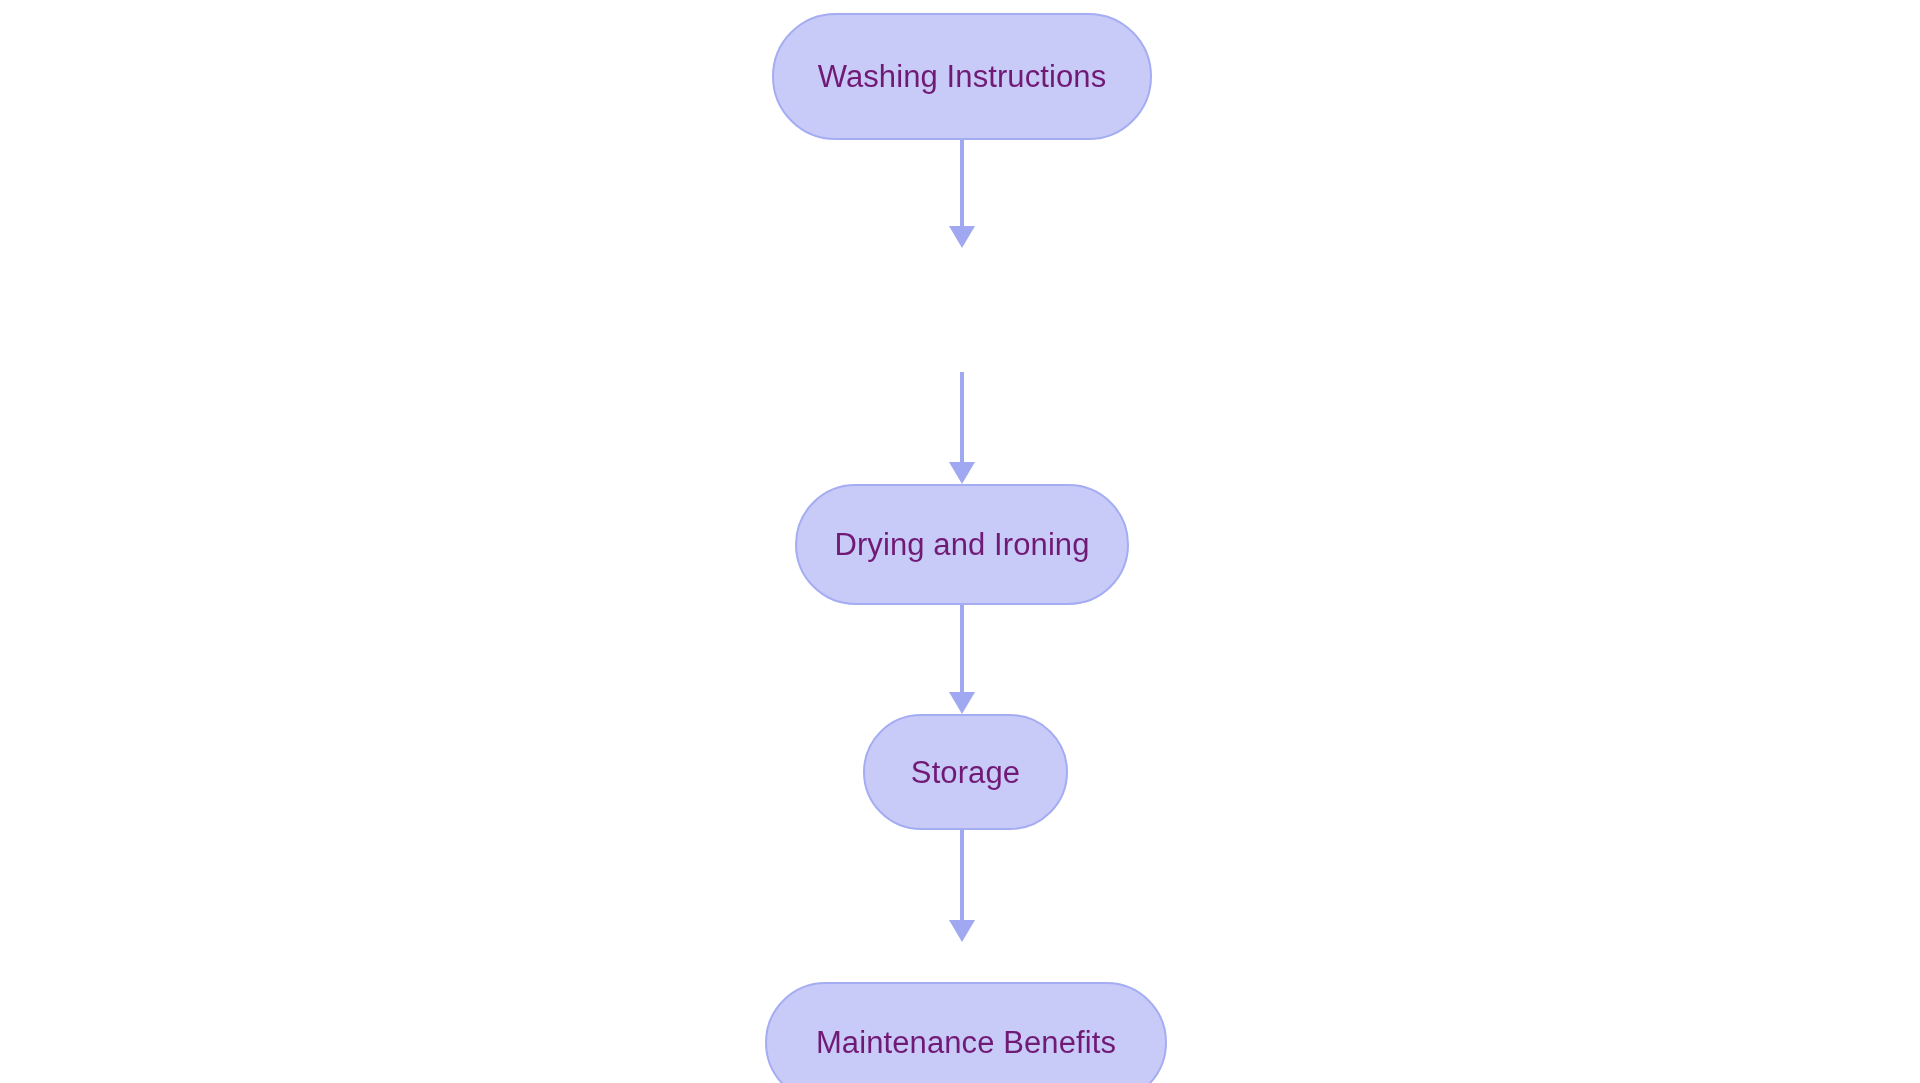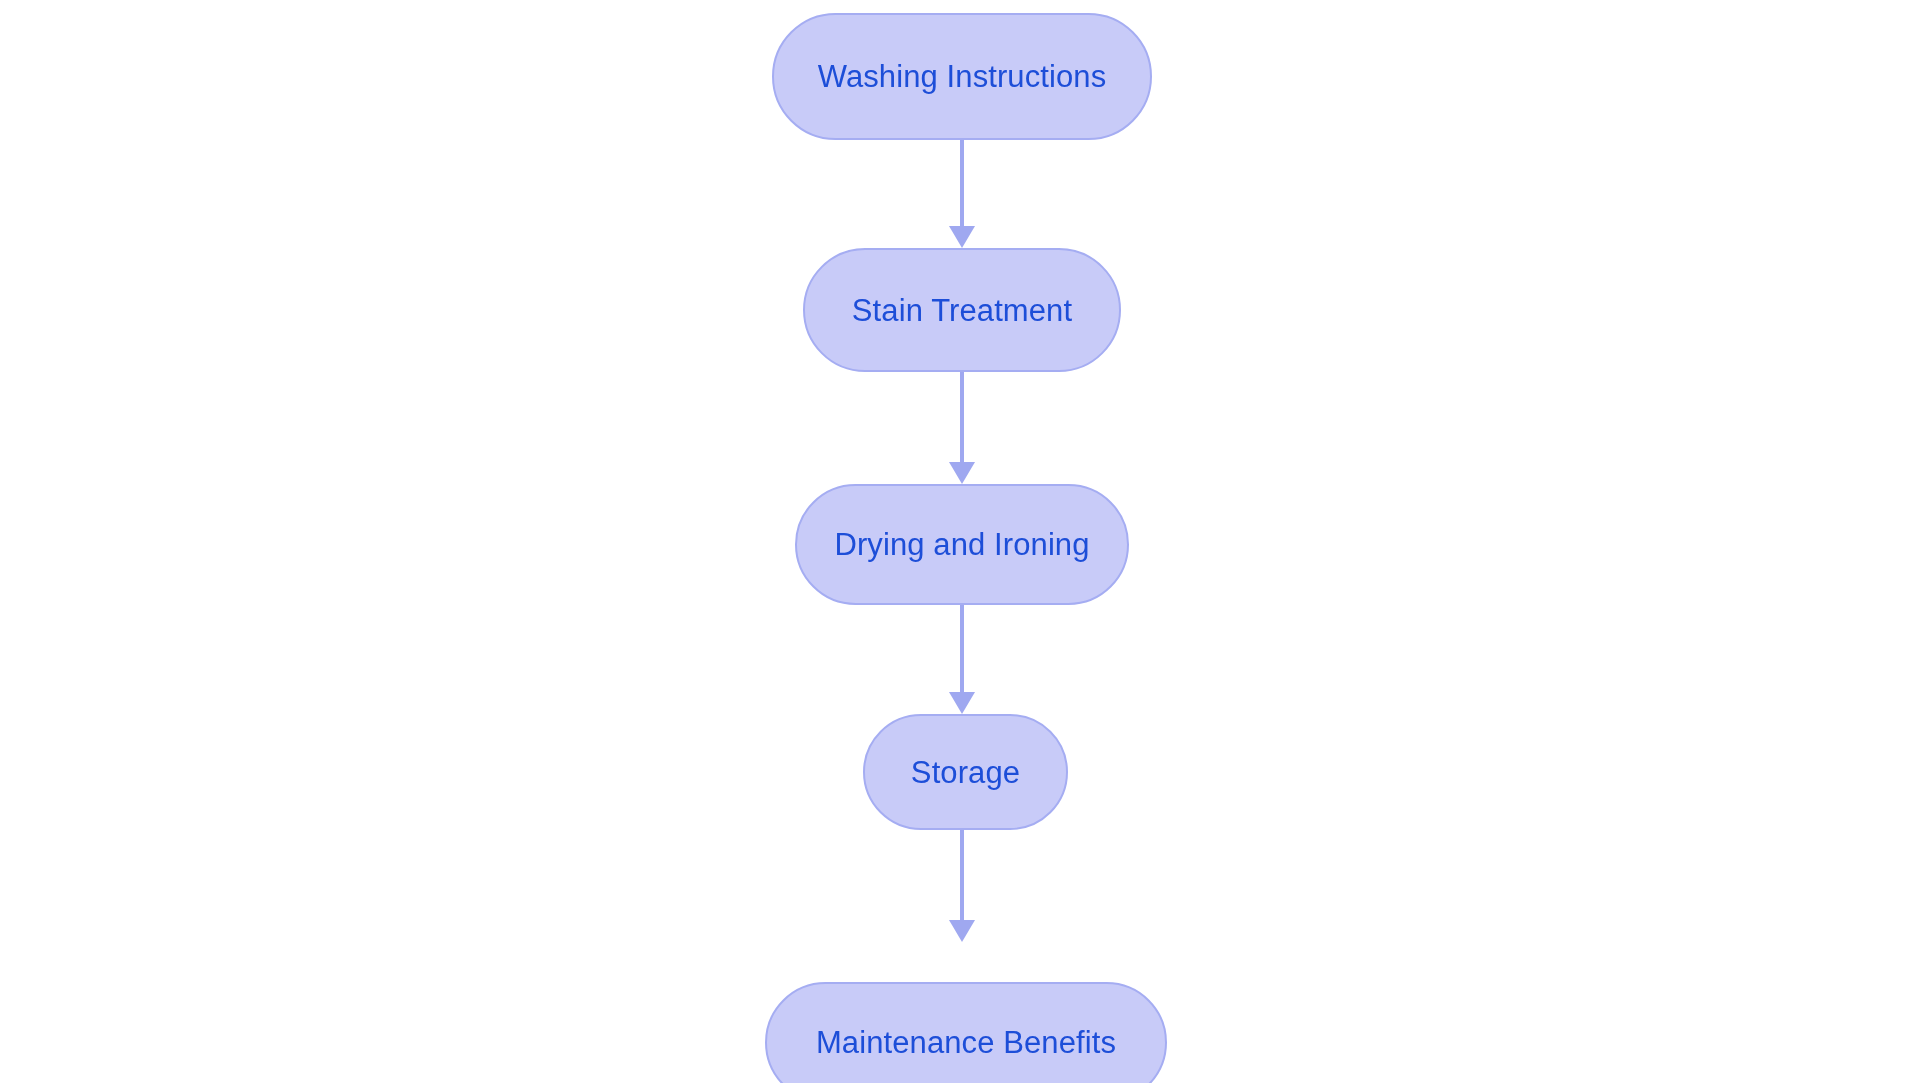--- a/index.html
+++ b/index.html
@@ -42,21 +42,21 @@
     border-radius: 999px;
     color: #2626d8;
     white-space: nowrap;
     user-select: none;
   }
   .node-label {
     font-size: 31px;
     font-weight: 400;
     letter-spacing: 0.1px;
     line-height: 1;
-    color: #1d4ed8;
+    color: #701a75;
   }
 
   .node-1 { left: 772px; top: 13px;  width: 380px; height: 127px; }
   .node-2 { left: 803px; top: 248px; width: 318px; height: 124px; }
   .node-3 { left: 795px; top: 484px; width: 334px; height: 121px; }
   .node-4 { left: 863px; top: 714px; width: 205px; height: 116px; text-align: right; }
   .node-5 { left: 765px; top: 942px; width: 402px; height: 121px; margin-top: 40px; }
 
   
   .connector {
@@ -100,23 +100,20 @@
 
     <div class="node node-1">
       <span class="node-label">Washing Instructions</span>
     </div>
 
     <div class="connector conn-1">
       <div class="conn-line"></div>
       <div class="conn-head"></div>
     </div>
 
-    <div class="node node-2">
-      <span class="node-label">Stain Treatment</span>
-    </div>
 
     <div class="connector conn-2">
       <div class="conn-line"></div>
       <div class="conn-head"></div>
     </div>
 
     <div class="node node-3">
       <span class="node-label">Drying and Ironing</span>
     </div>
 

